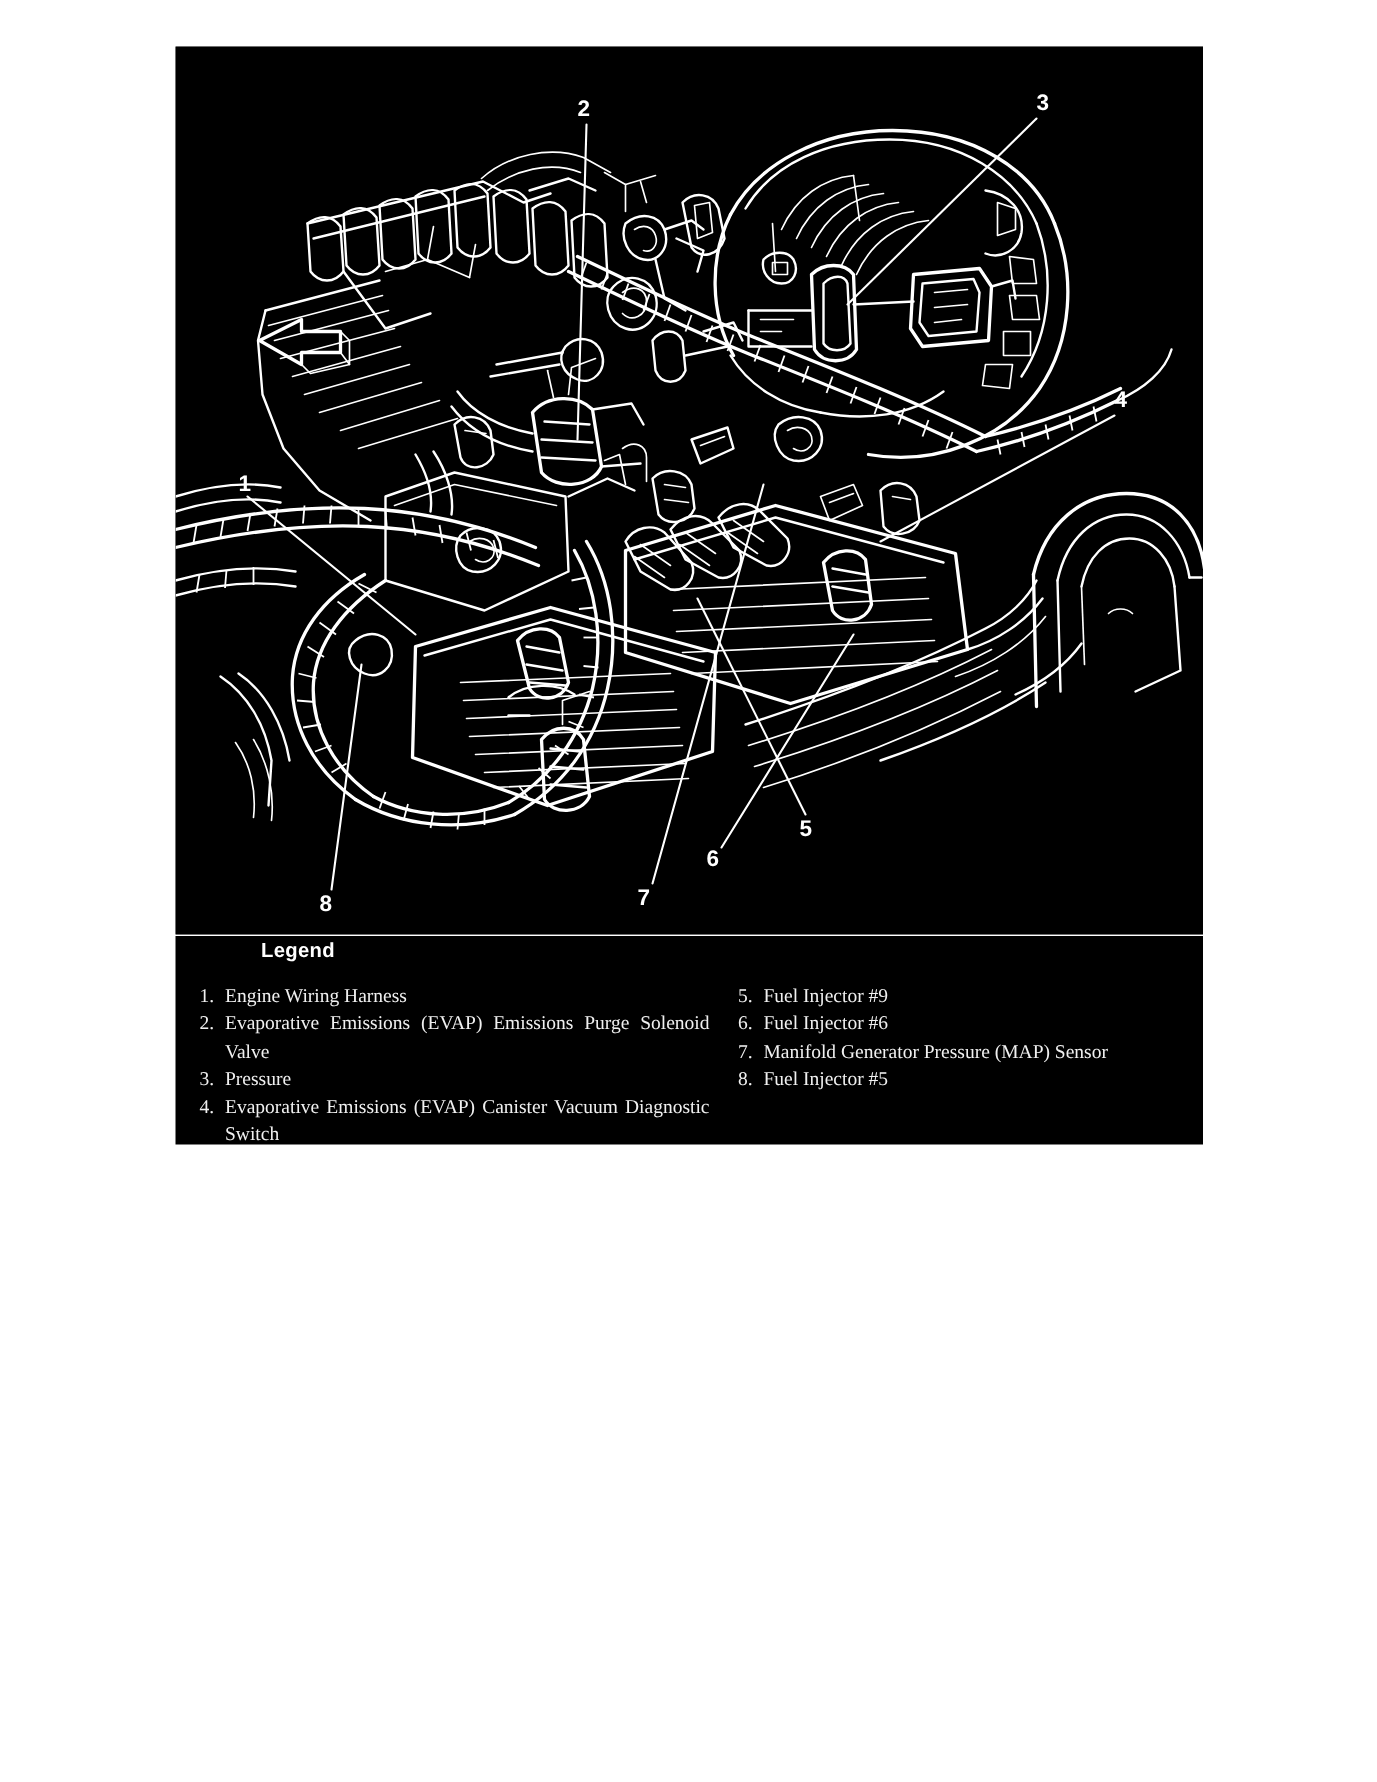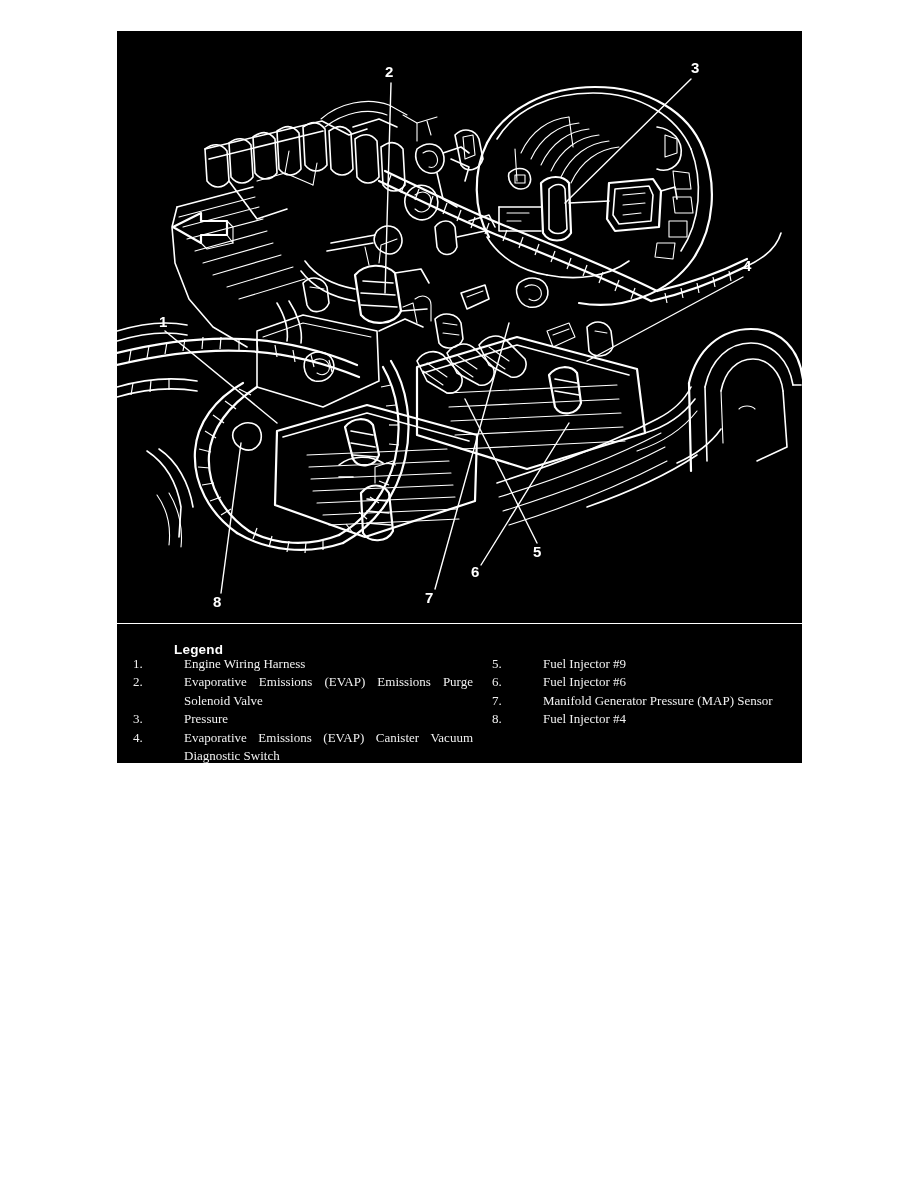--- a/index.html
+++ b/index.html
@@ -56,21 +56,21 @@
     left: 117px;
     top: 624px;
     width: 685px;
     height: 139px;
     background: #000000;
     color: #ffffff;
   }
   #legend-title {
     position: absolute;
     left: 9px;
-    top: 18px;
+    top: 2px;
     font-family: "Liberation Sans", sans-serif;
     font-weight: bold;
     font-size: 13.5px;
     line-height: 15px;
     color: #ffffff;
     letter-spacing: 0.2px;
     padding-left: 48px;
   }
   .legend-col {
     position: absolute;
@@ -91,21 +91,20 @@
     flex: 0 0 auto;
     width: 17px;
     text-align: left;
     color: #f0f0f0;
   }
   .legend-text {
     flex: 1 1 auto;
     color: #f0f0f0;
     text-align: justify;
     text-justify: inter-word;
-    margin-left: 34px;
   }
   #legend-col-left .legend-text { text-align-last: left; }
 
   
 </style>
 </head>
 <body>
 
 <div id="page">
 
@@ -524,19 +523,19 @@
         <span class="legend-text">Fuel Injector #6</span>
       </div>
 
       <div class="legend-item">
         <span class="legend-num">7.</span>
         <span class="legend-text">Manifold Generator Pressure (MAP) Sensor</span>
       </div>
 
       <div class="legend-item">
         <span class="legend-num">8.</span>
-        <span class="legend-text">Fuel Injector #4</span>
+        <span class="legend-text">Fuel Injector #5</span>
       </div>
 
     </div>
   </div>
 
 </div>
 
 </body></html>

